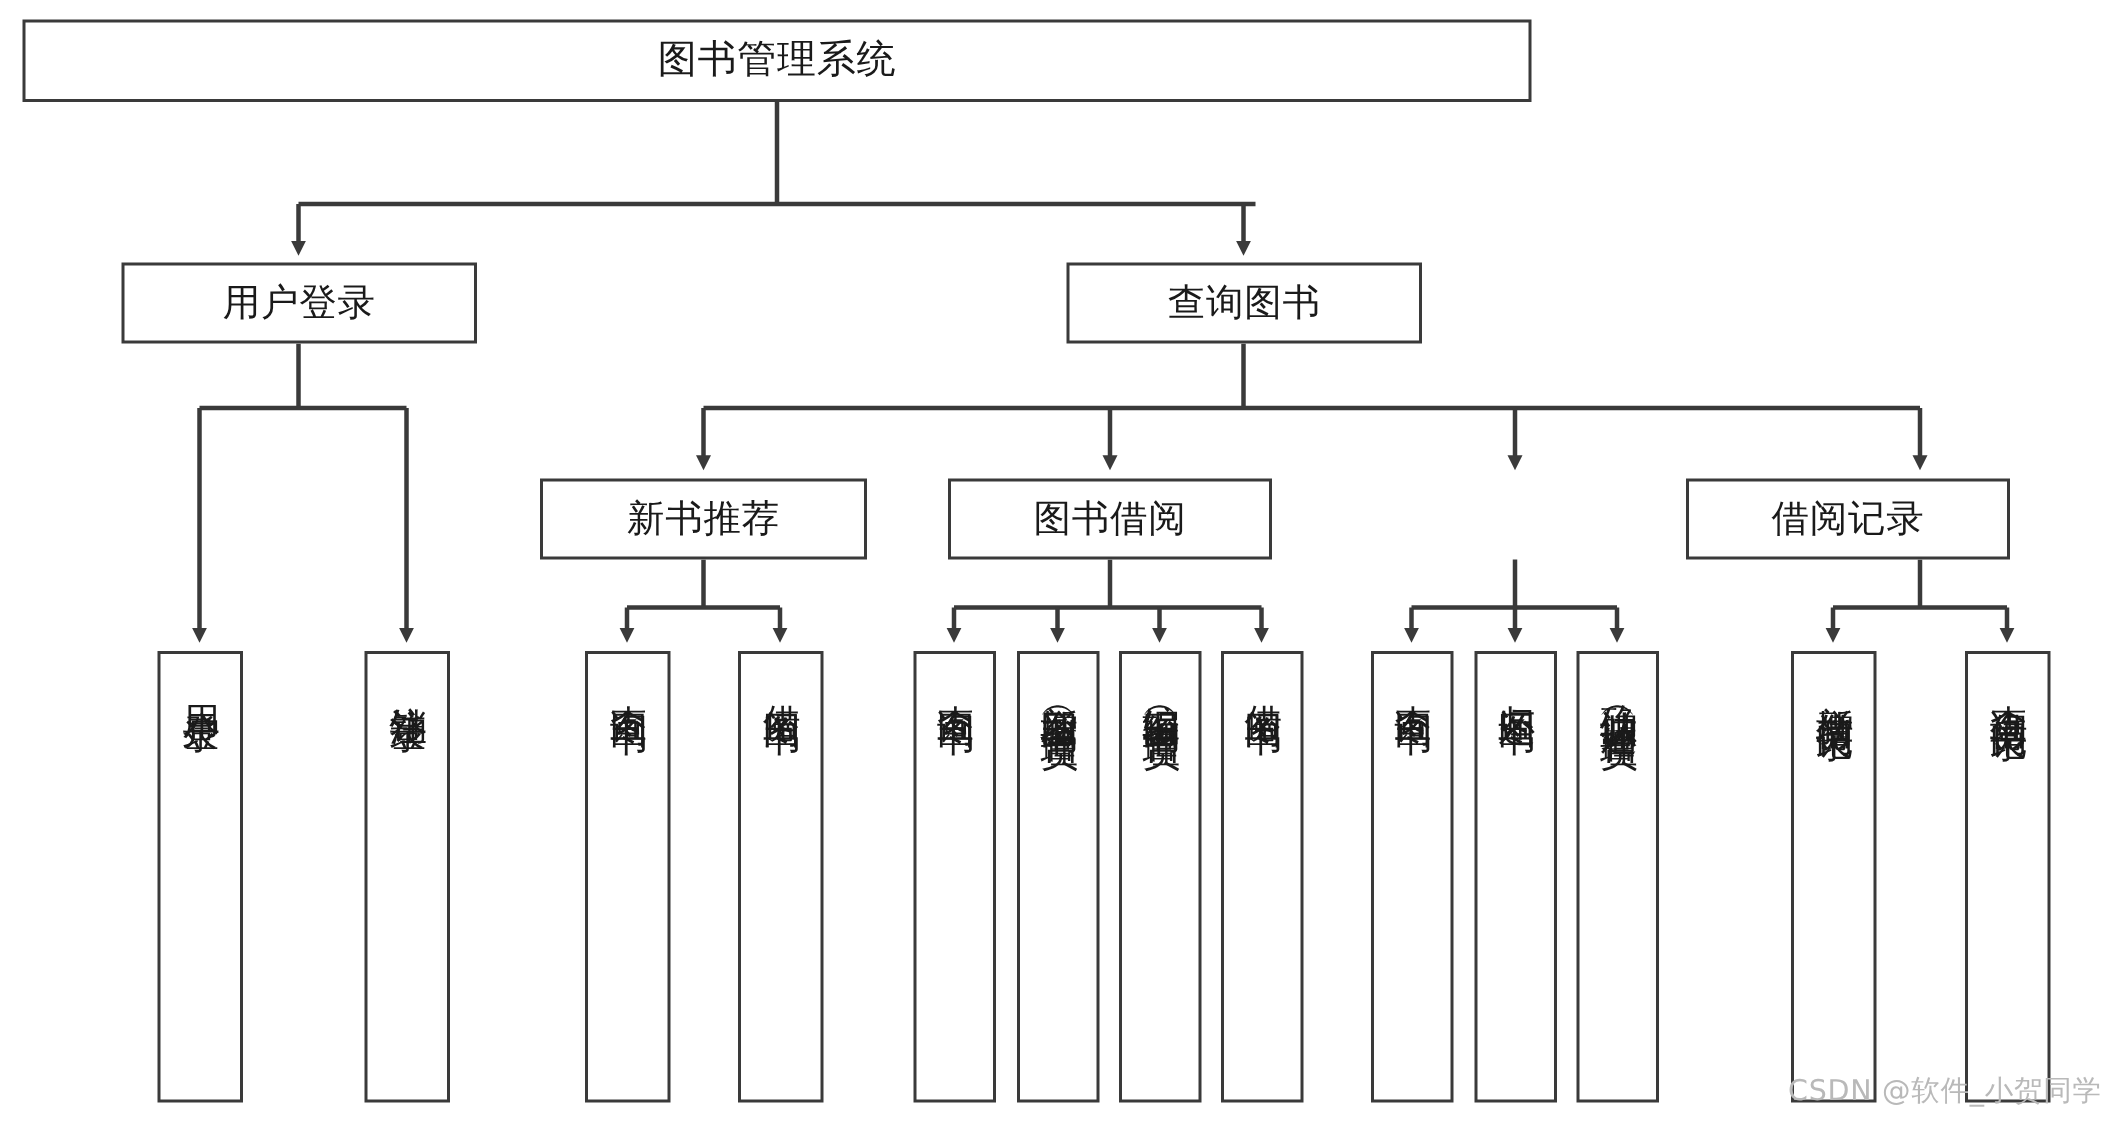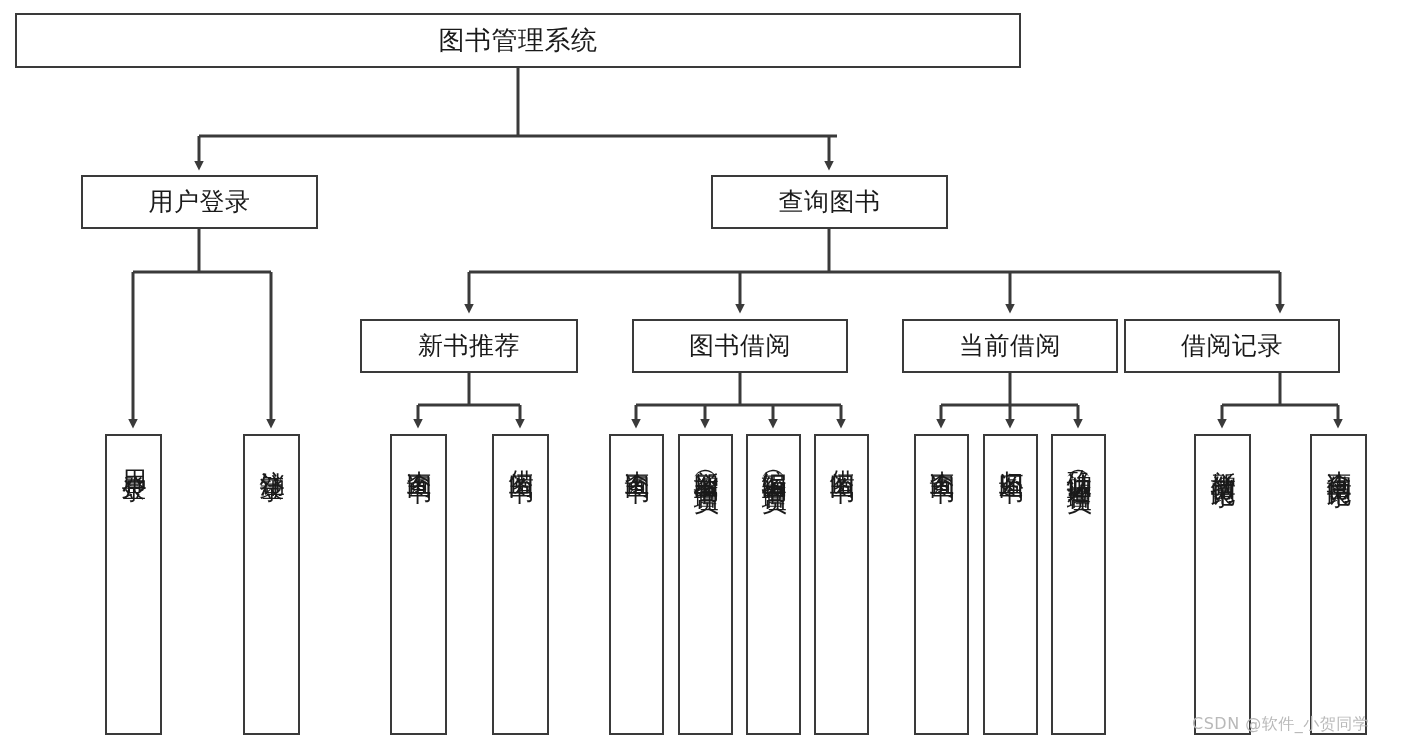--- a/index.html
+++ b/index.html
@@ -54,21 +54,21 @@
     line-height: 1.05;
     white-space: nowrap;
   }
   .node.root {
     font-size: 26px;
   }
   .watermark {
     position: absolute;
     left: 1192px;
     top: 714px;
-    font-size: 16px;
+    font-size: 19px;
     color: #b9b9b9;
     white-space: nowrap;
     letter-spacing: 0.5px;
   }
 </style>
 </head>
 <body>
 
 <div id="canvas">
 
@@ -132,23 +132,20 @@
   <div class="node horiz" style="left:711px; top:175px; width:237px; height:54px;">
     <span>查询图书</span>
   </div>
 
   <div class="node horiz" style="left:632px; top:319px; width:216px; height:54px;">
     <span>图书借阅</span>
   </div>
   <div class="node horiz" style="left:360px; top:319px; width:218px; height:54px;">
     <span>新书推荐</span>
   </div>
-  <div class="node horiz" style="left:902px; top:319px; width:216px; height:54px;">
-    <span>当前借阅</span>
-  </div>
   <div class="node horiz" style="left:1124px; top:319px; width:216px; height:54px;">
     <span>借阅记录</span>
   </div>
 
   <div class="node vert" style="left:105px; top:434px; width:57px; height:301px;">
     <span class="vtext">用户登录</span>
   </div>
   <div class="node vert" style="left:243px; top:434px; width:57px; height:301px;">
     <span class="vtext">注销登录</span>
   </div>

